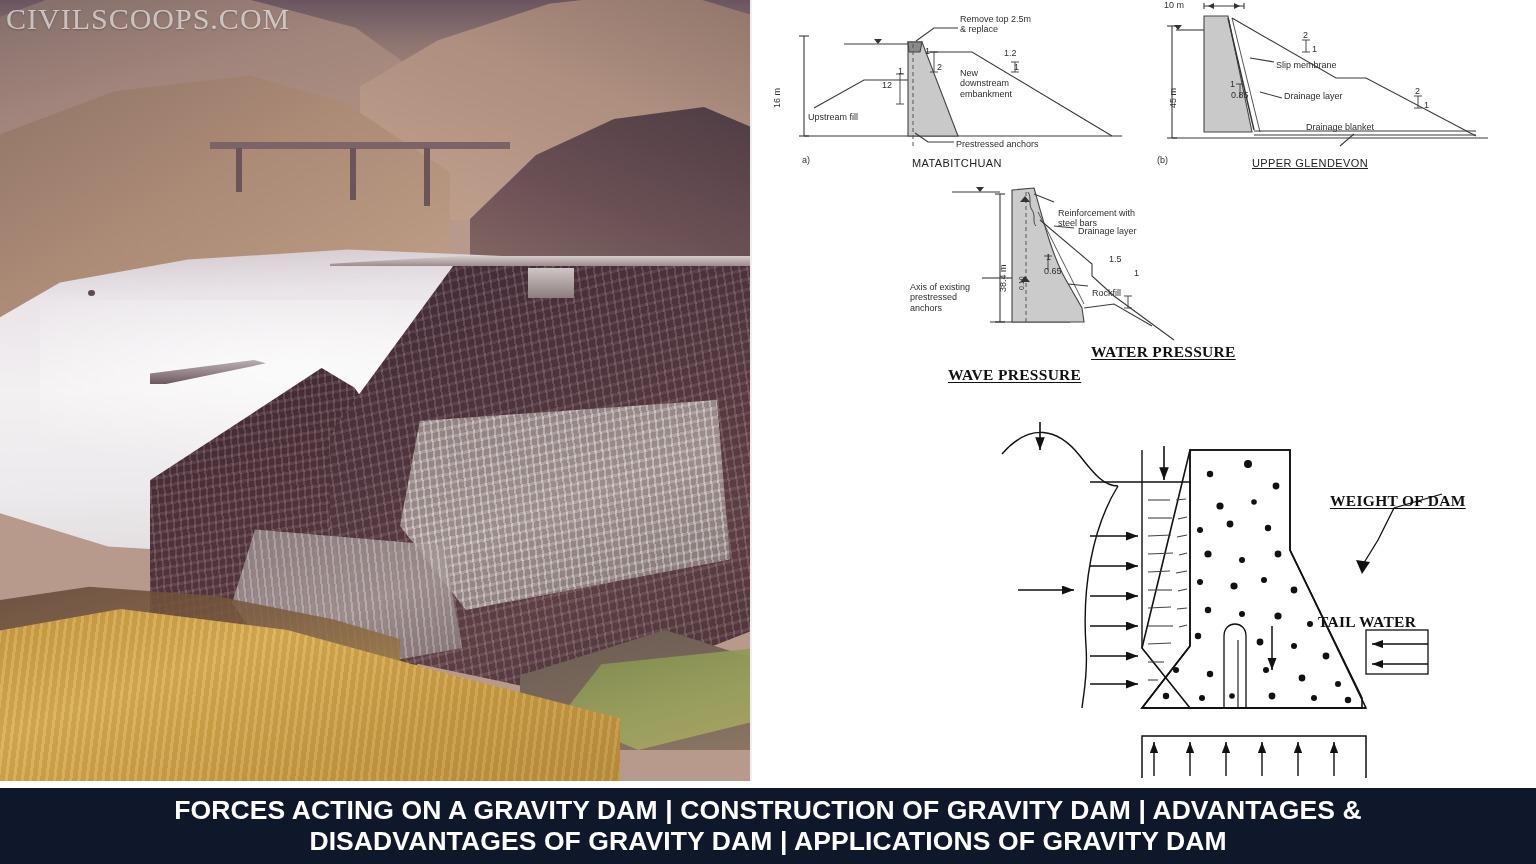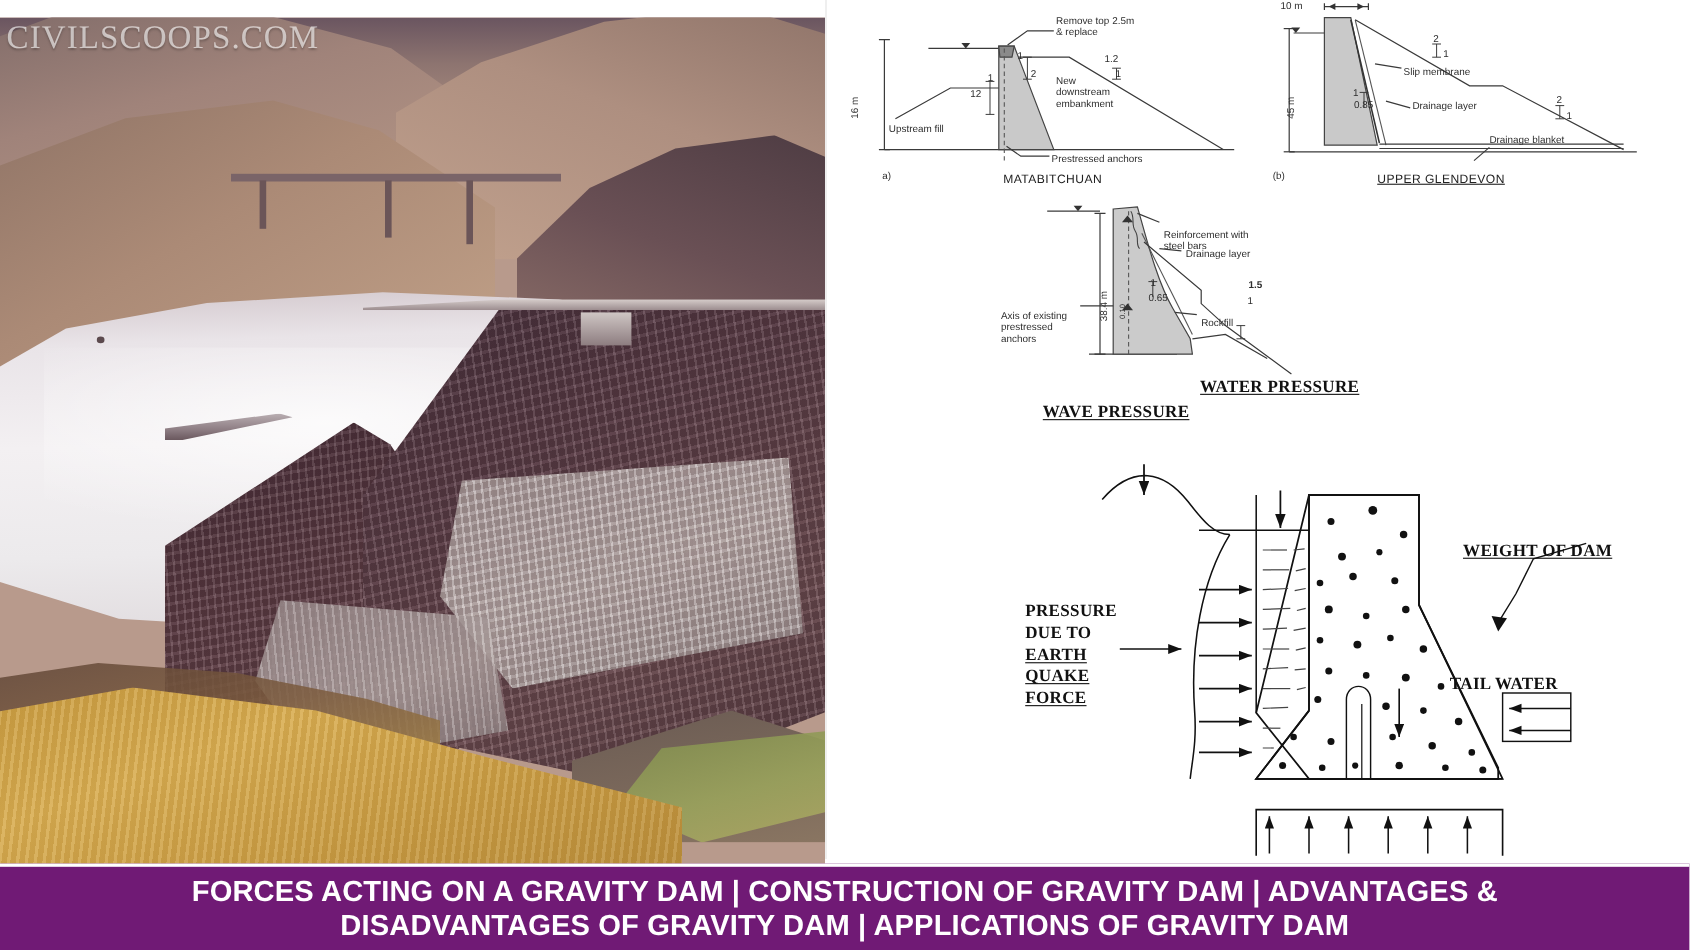--- a/index.html
+++ b/index.html
@@ -6,21 +6,21 @@
   html,body {
     width:1536px; height:864px;
     background:#ffffff;
     font-family:"Liberation Sans", sans-serif;
     overflow:hidden;
   }
   #stage { position:relative; width:1536px; height:864px; background:#ffffff; }
 
   
   #photo {
-    position:absolute; left:0; top:16px; width:750px; height:781px;
+    position:absolute; left:0; top:0; width:750px; height:781px;
     overflow:hidden; background:#b89a8c;
   }
   .ph { position:absolute; }
 
   
   #sky {
     left:0; top:0; width:750px; height:120px;
     background:linear-gradient(180deg,#6a5560 0%, #8d7470 35%, #a98b7e 75%, #b59388 100%);
   }
   
@@ -173,21 +173,21 @@
     position:absolute;
     font-family:"Liberation Serif", serif;
     font-weight:bold; font-size:15.5px; color:#111;
     letter-spacing:.3px; white-space:nowrap; line-height:1.28;
   }
   .ul { text-decoration:underline; text-underline-offset:2px; }
 
   
   #banner {
     position:absolute; left:0; top:785px; width:1536px; height:79px;
-    background:#701a75;
+    background:#0f172a;
     display:flex; align-items:center; justify-content:center;
     border-top:3px solid #ffffff;
   }
   #bannerText {
     font-family:"Liberation Sans", sans-serif;
     font-weight:bold; font-size:26.5px; line-height:1.16;
     color:#ffffff; text-align:center; letter-spacing:.1px;
     max-width:1500px; text-transform:uppercase;
   }
 </style>
@@ -318,21 +318,21 @@
         <path d="M278 96 L278 108 M274 96 L282 96 M274 108 L282 108" stroke-width=".9"></path>
 
         <path d="M100 84 L100 98 M96 84 L104 84" stroke-width=".9"></path>
       </g>
       <polygon points="34,25 42,25 38,30" fill="#333"></polygon>
     </svg>
     <div class="dlabel" style="left: 412px; top: 0px; white-space: pre;">10 m</div>
     <div class="dlabel vlabel" style="left: 416px; top: 108px; white-space: pre;">45 m</div>
     <div class="dlabel" style="left: 524px; top: 60px; white-space: pre;">Slip membrane</div>
     <div class="dlabel" style="left: 532px; top: 91px; white-space: pre;">Drainage layer</div>
-    <div class="dlabel" style="left: 602px; top: 122px; white-space: pre;">Drainage blanket</div>
+    <div class="dlabel" style="left: 554px; top: 122px; white-space: pre;">Drainage blanket</div>
     <div class="dlabel" style="left: 478px; top: 79px; white-space: pre;">1</div>
     <div class="dlabel" style="left: 479px; top: 90px; white-space: pre;">0.85</div>
     <div class="dlabel" style="left: 551px; top: 30px; white-space: pre;">2</div>
     <div class="dlabel" style="left: 560px; top: 44px; white-space: pre;">1</div>
     <div class="dlabel" style="left: 663px; top: 86px; white-space: pre;">2</div>
     <div class="dlabel" style="left: 672px; top: 100px; white-space: pre;">1</div>
     <div class="dlabel" style="left: 405px; top: 155px; white-space: pre;">(b)</div>
     <div class="dcap" style="left:500px; top:157px;text-decoration:underline;">UPPER GLENDEVON</div>
 
     <svg class="dwg" style="left:190px; top:176px;" width="340" height="172" viewBox="0 0 340 172">
@@ -375,36 +375,29 @@
     <div class="dlabel vlabel" style="font-size: 7px; left: 266px; top: 290px; white-space: pre;">0.10</div>
     <div class="dlabel" style="left: 306px; top: 196px; white-space: pre; margin-top: 12px;">Reinforcement with
 steel bars</div>
     <div class="dlabel" style="left: 326px; top: 226px; white-space: pre;">Drainage layer</div>
     <div class="dlabel" style="left: 340px; top: 288px; white-space: pre;">Rockfill</div>
     <div class="dlabel" style="left: 158px; top: 282px; white-space: pre;">Axis of existing
 prestressed
 anchors</div>
     <div class="dlabel" style="left: 294px; top: 252px; white-space: pre;">1</div>
     <div class="dlabel" style="left: 292px; top: 266px; white-space: pre;">0.65</div>
-    <div class="dlabel" style="left: 383px; top: 254px; white-space: pre; font-weight: bold;">1.5</div>
+    <div class="dlabel" style="left: 357px; top: 254px; white-space: pre;">1.5</div>
     <div class="dlabel" style="left: 382px; top: 268px; white-space: pre;">1</div>
 
     <div class="forceLabel ul" style="left:339px; top:342px;">WATER PRESSURE</div>
     <div class="forceLabel ul" style="left:196px; top:365px;">WAVE PRESSURE</div>
     <div class="forceLabel ul" style="left:578px; top:491px;">WEIGHT OF DAM</div>
     <div class="forceLabel" style="left:566px; top:612px;">TAIL WATER</div>
     <div class="forceLabel" style="left:436px; top:755px;margin-top:36px;">UPLIFT PRESSURE</div>
 
-    <div style="position:absolute; left:180px; top:546px;">
-      <div class="forceLabel" style="position:relative;">PRESSURE</div>
-      <div class="forceLabel" style="position:relative;">DUE TO</div>
-      <div class="forceLabel ul" style="position:relative;">EARTH</div>
-      <div class="forceLabel ul" style="position:relative;">QUAKE</div>
-      <div class="forceLabel ul" style="position:relative;">FORCE</div>
-    </div>
 
     <svg class="dwg" style="left:190px; top:378px;" width="560" height="400" viewBox="0 0 560 400">
       <defs>
         <marker id="ar" markerWidth="9" markerHeight="9" refX="8" refY="3" orient="auto">
           <path d="M0,0 L8,3 L0,6 z" fill="#111"></path>
         </marker>
         <marker id="arL" markerWidth="9" markerHeight="9" refX="8" refY="3" orient="auto">
           <path d="M0,0 L8,3 L0,6 z" fill="#111"></path>
         </marker>
       </defs>

